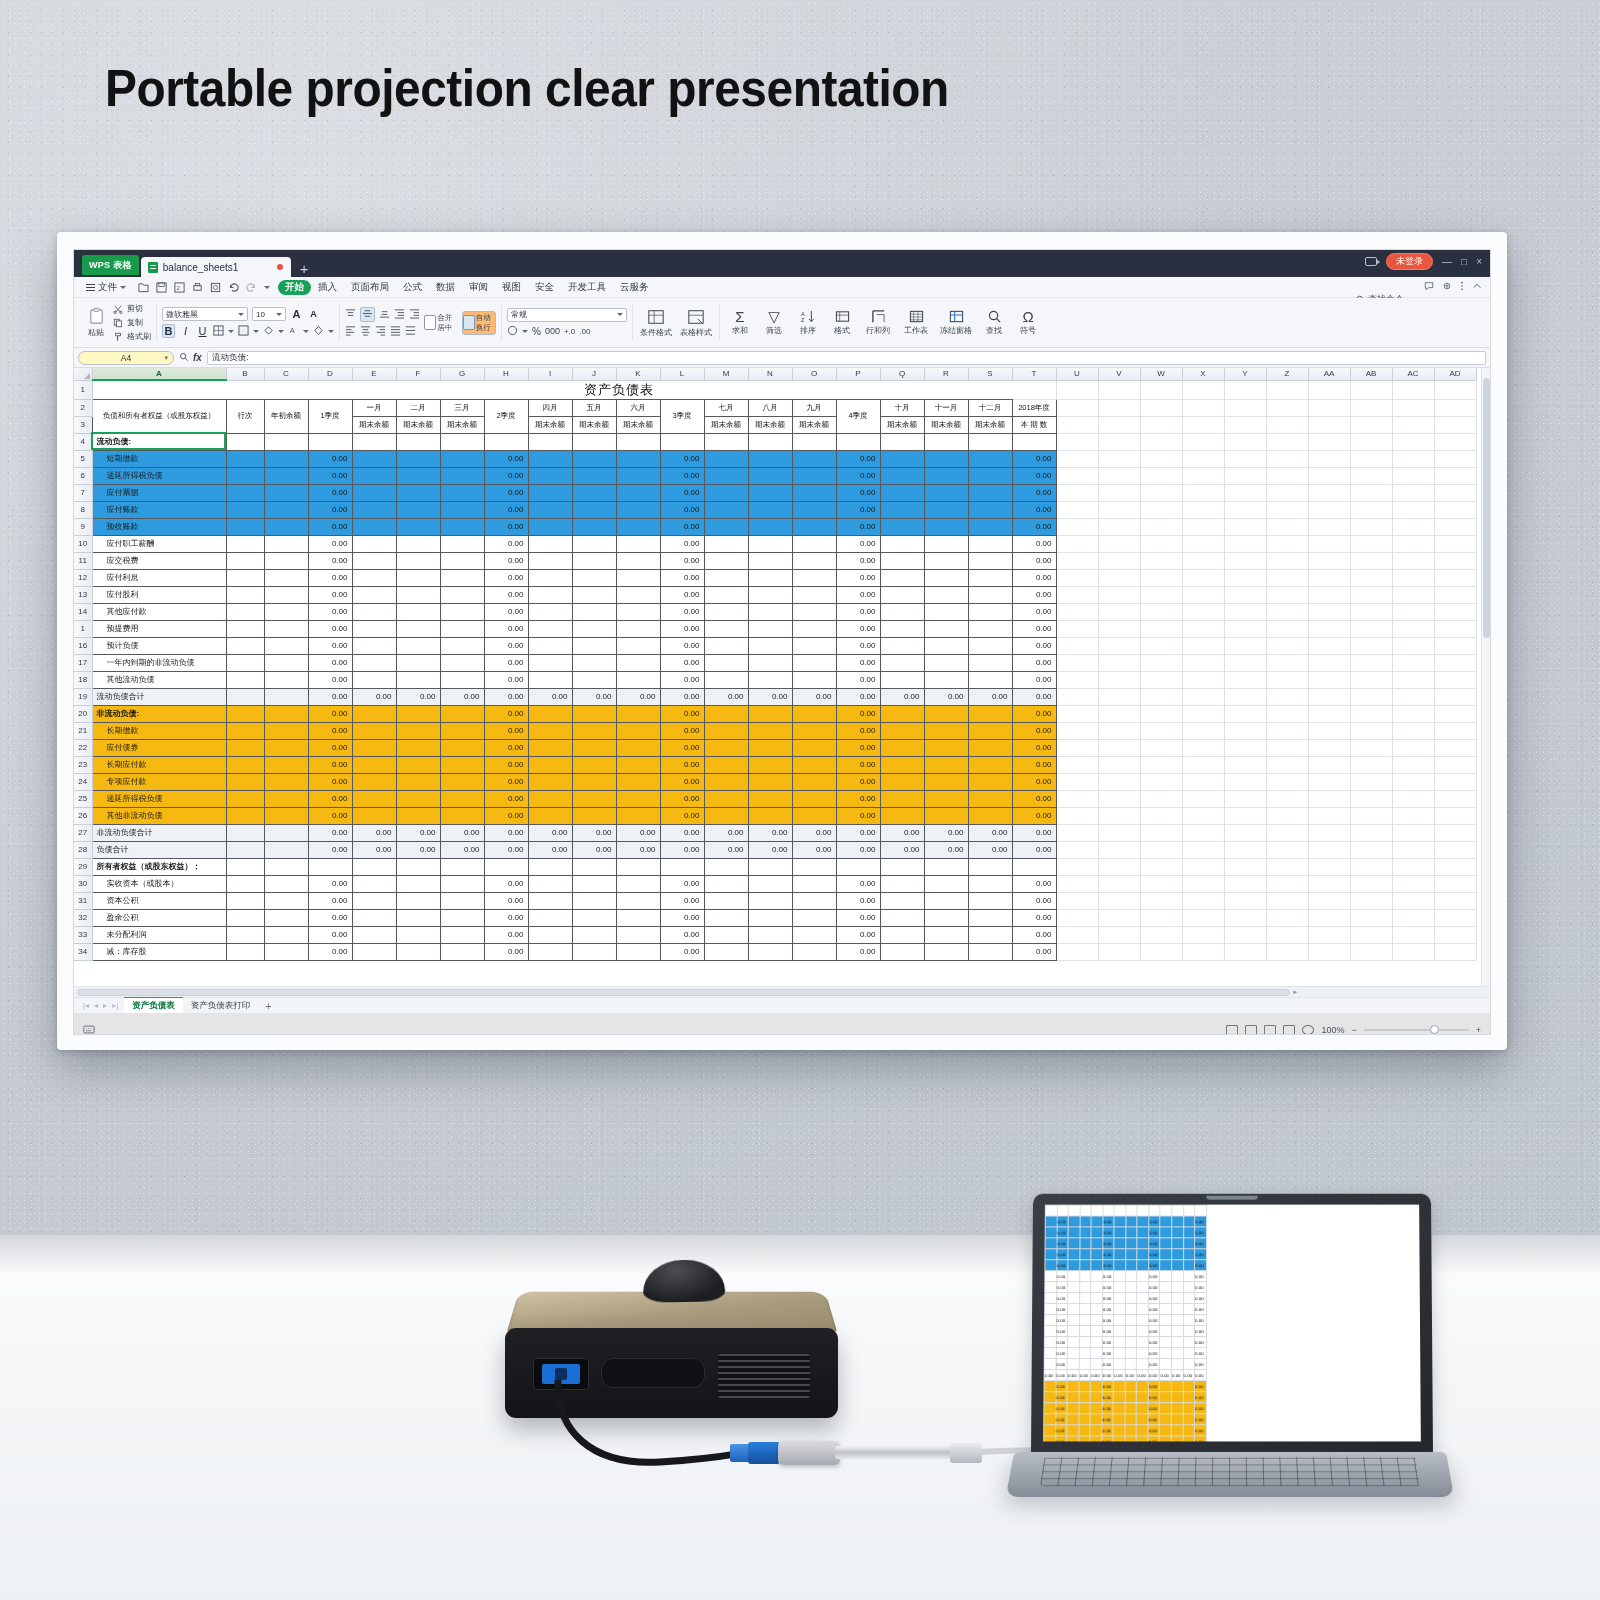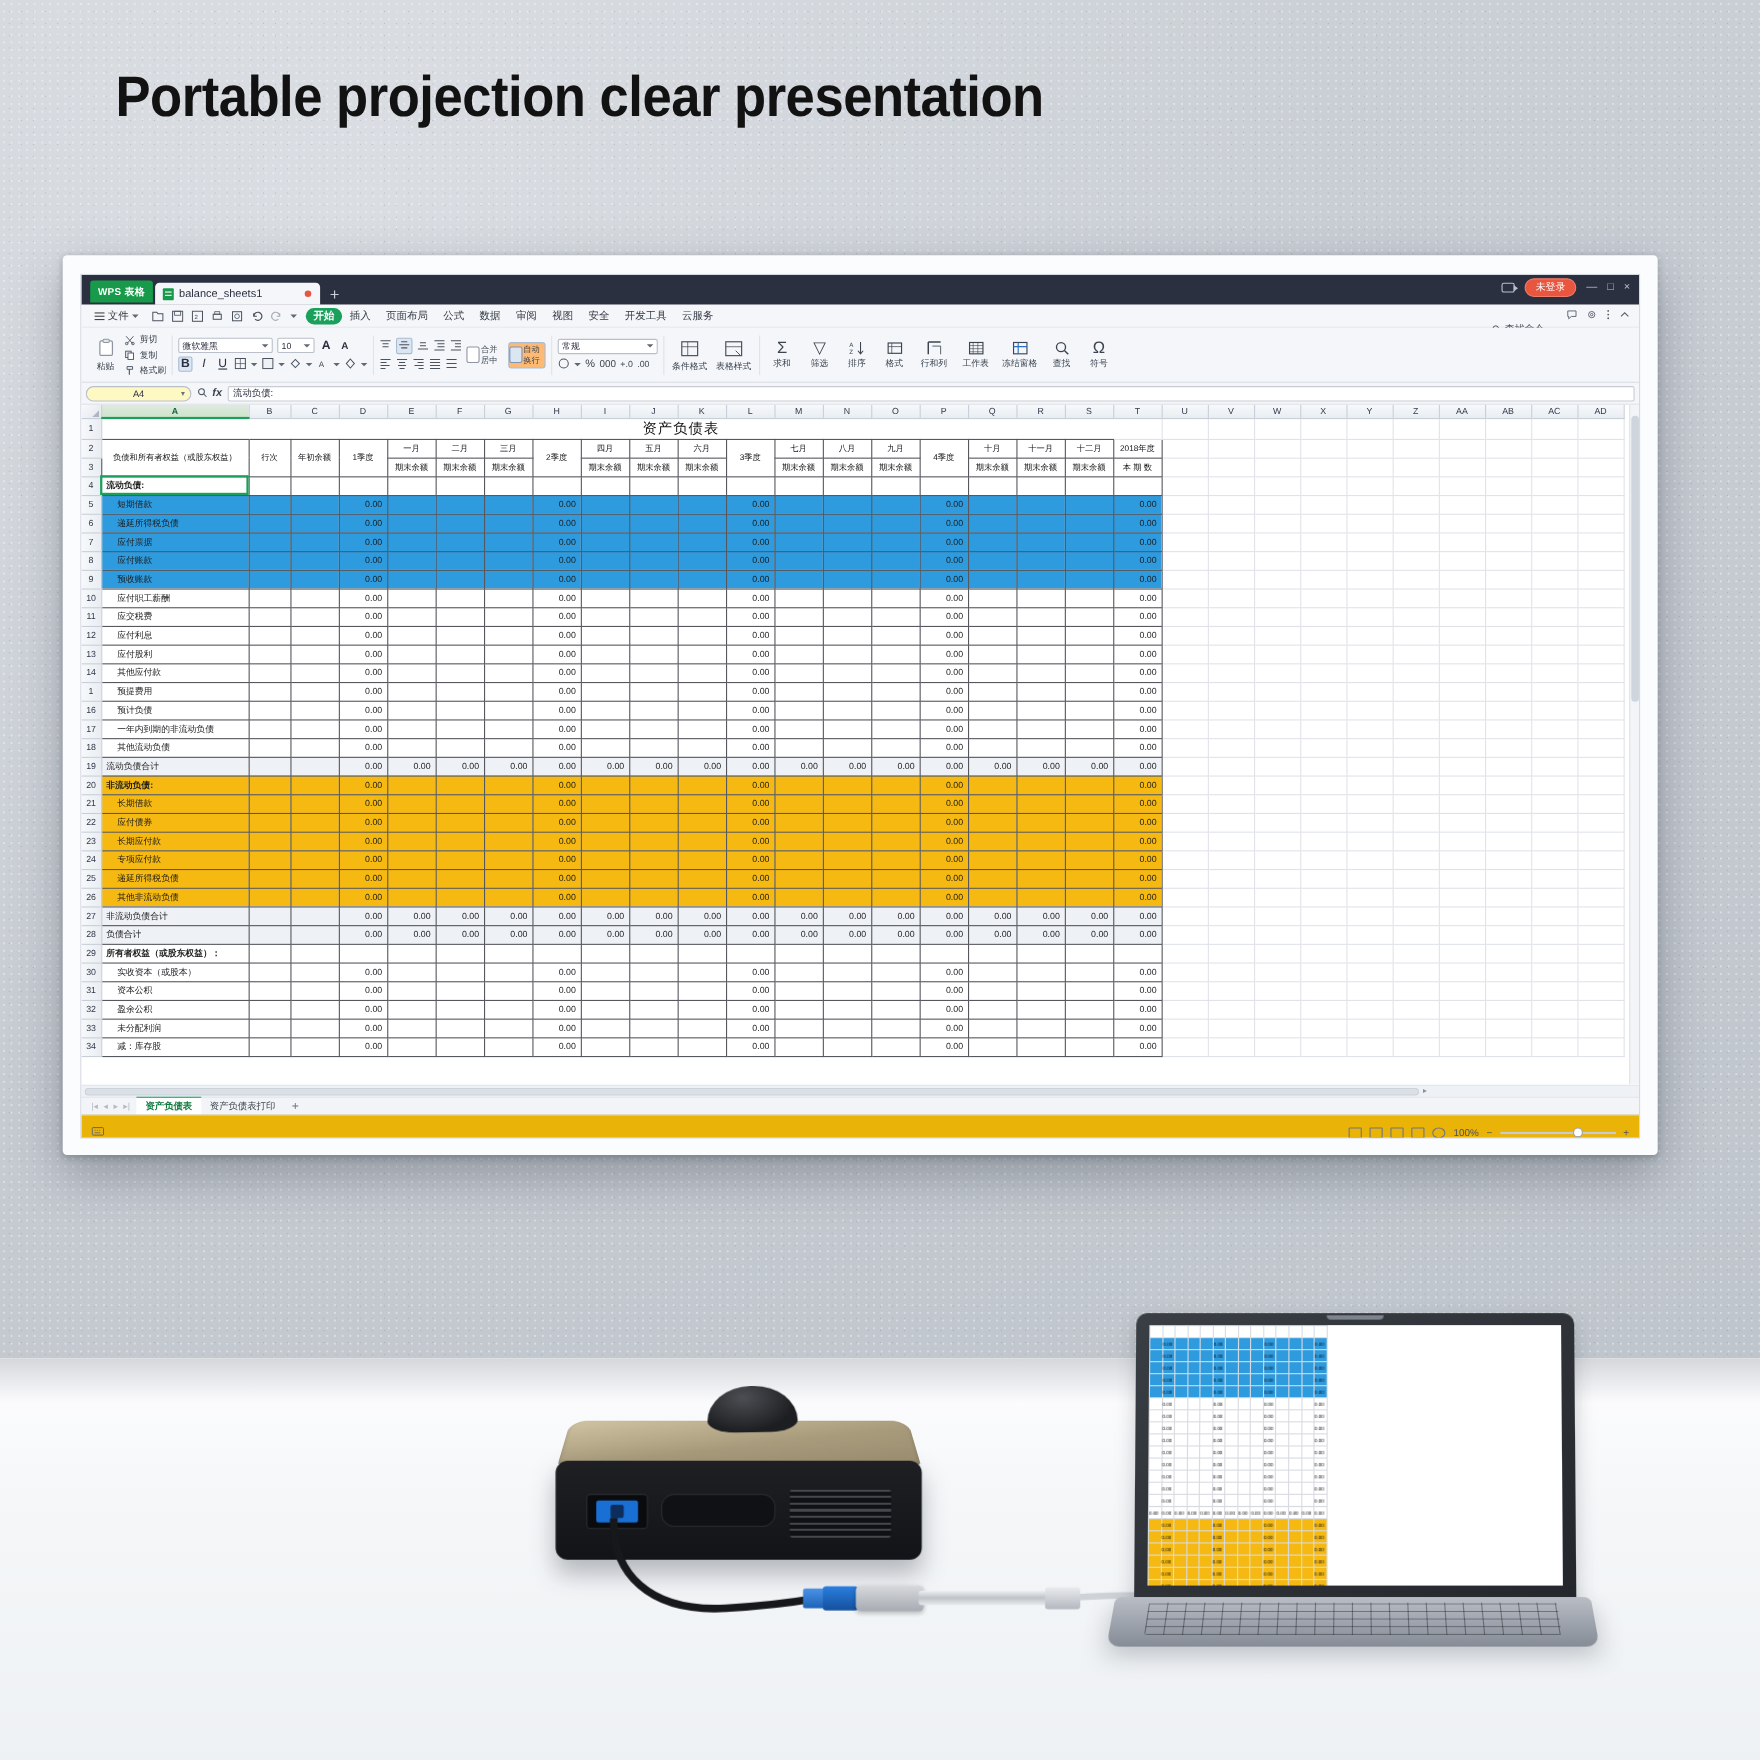--- a/index.html
+++ b/index.html
@@ -133,21 +133,21 @@
   .txt8{font-size:8px;color:#3c4450; white-space:nowrap;}
   .fontbox{
     width:86px;height:14px;background:#fff;border:1px solid #b9c0ca;border-radius:2px;
     font-size:8px;color:#2b3040;display:flex;align-items:center;padding:0 3px;justify-content:space-between;
   }
   .sizebox{
     width:34px;height:14px;background:#fff;border:1px solid #b9c0ca;border-radius:2px;
     font-size:8px;color:#2b3040;display:flex;align-items:center;padding:0 3px;justify-content:space-between;
   }
   .numbox{
-    width:91px;height:14px;background:#fff;border:1px solid #b9c0ca;border-radius:2px;
+    width:120px;height:14px;background:#fff;border:1px solid #b9c0ca;border-radius:2px;
     font-size:8px;color:#2b3040;display:flex;align-items:center;padding:0 3px;justify-content:space-between;
   }
   .fbtn{ font-size:11px;color:#2b3040;width:13px;text-align:center;font-weight:bold;}
   .cellbtn{
     display:flex;flex-direction:row;align-items:center;font-size:7.5px;color:#3c4450;gap:1px;width:34px;
   }
   .cellbtn .bx{width:17px;height:15px;border:1px solid #8e96a3;border-radius:2px;background:#fff;}
   .cellbtn.sel .bx{background:#dbe6f3;border-color:#7f94b3;}
   .cellbtn.sel{background:#fdba74;border:1px solid #a9bcd4;border-radius:3px;padding:1px 0;}
   .bigicon{ font-size:15px; line-height:15px; color:#3c4450;}
@@ -227,21 +227,21 @@
     font-size:8.5px; color:#3a414c; gap:0; padding-left:3px;
     border-top:1px solid #e2e6ec;
   }
   .navarrows{display:flex;gap:5px;color:#b4bac4;font-size:8px;padding:0 6px;}
   .stab{ padding:2px 8px; color:#3a414c;}
   .stab.active{ background:#fff; color:#0b7a3b; font-weight:bold; border-top:1px solid #19a05a;}
   .stabplus{ padding:0 7px; font-size:11px; color:#6c737e;}
 
   
   .statusbar{
-    height:30px; background:#eab308; display:flex; align-items:center;
+    height:30px; background:#e5e5e5; display:flex; align-items:center;
     padding:16px 9px; border-top:1px solid #e2e6ec; position:relative;
   }
   .sb-right{ position:absolute; right:9px; display:flex; align-items:center; gap:7px; font-size:9px; color:#4a525e;}
   .viewico{ width:12px;height:10px;border:1px solid #6e7682; border-radius:1px; display:inline-block;}
   .ztrack{ width:105px; height:2px; background:#c7ccd4; position:relative;}
   .zknob{ position:absolute; left:66px; top:-4px; width:9px;height:9px;border-radius:50%;background:#fff;border:1px solid #9aa2ae;}
 
   
   #laptop{ position:absolute; left:1010px; top:1193px; width:440px; height:300px;}
   .lp-lid{

